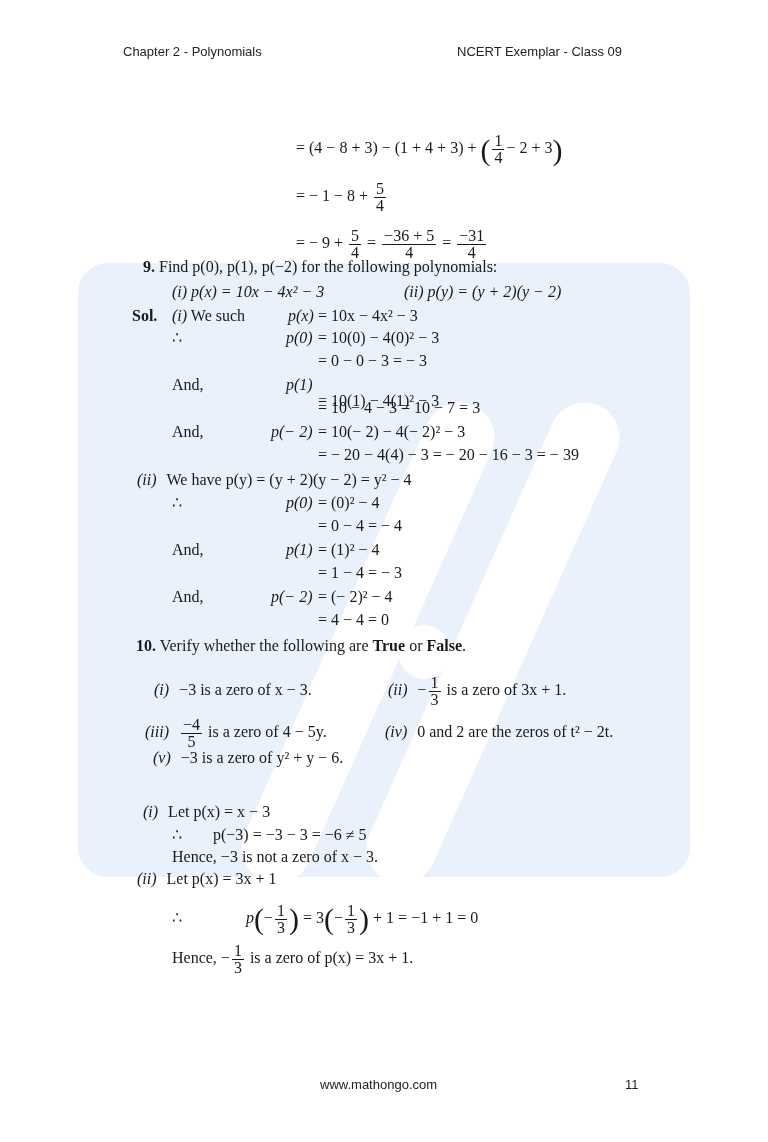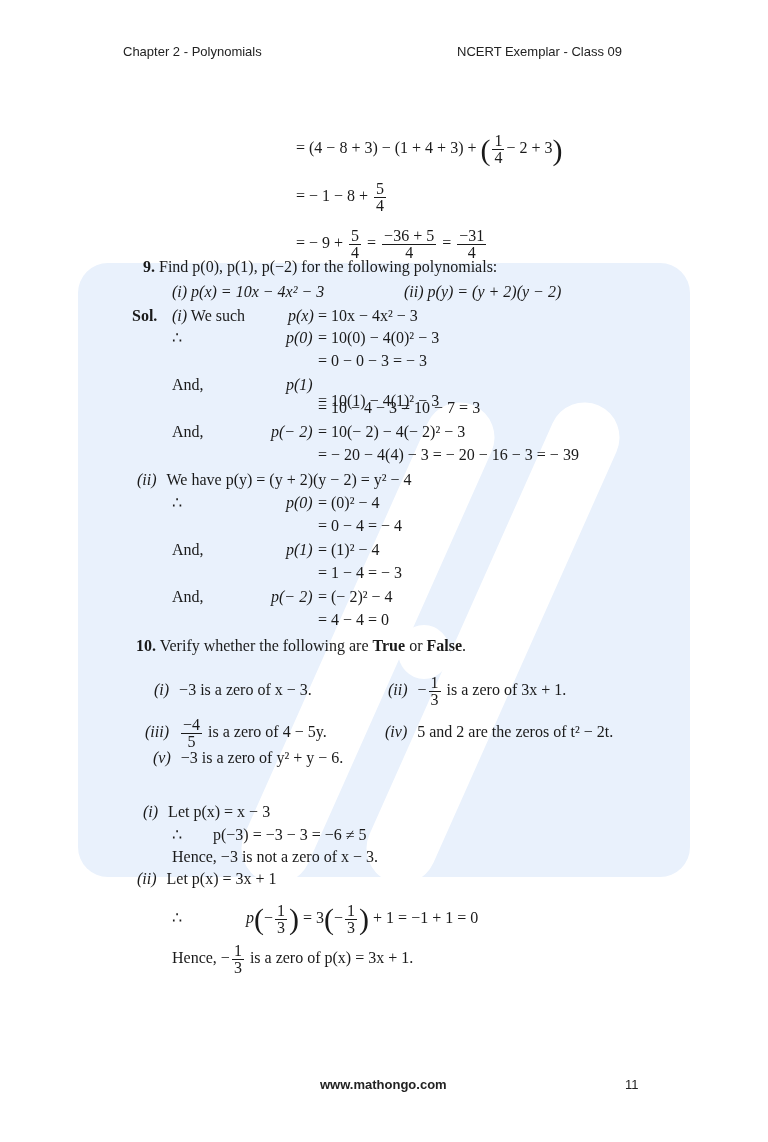--- a/index.html
+++ b/index.html
@@ -2,21 +2,21 @@
 <html><head>
 <meta charset="utf-8">
 <style>
   html, body { margin:0; padding:0; background:#ffffff; }
   body { width:768px; height:1142px; position:relative; overflow:hidden;
          font-family:"Liberation Serif", serif; color:#1a1a1a; }
   .hdr { position:absolute; top:44px; font-family:"Liberation Sans", sans-serif; font-size:13px; color:#222; }
   .hdr.left { left:123px; }
   .hdr.right { right:146px; }
   .ftr { position:absolute; top:1077px; font-family:"Liberation Sans", sans-serif; font-size:13px; color:#222; }
-  .ftr.site { left:320px;font-weight:bold; }
+  .ftr.site { left:320px; }
   .ftr.page { left:625px; }
 
   .wm { position:absolute; left:78px; top:263px; width:612px; height:614px;
         background:#e9f1fc; border-radius:30px; z-index:0; overflow:hidden; }
   .wm .stripe { position:absolute; background:#ffffff; width:70px; height:520px; border-radius:36px; transform:rotate(24deg); }
   .wm .s1 { left:255px; top:120px; }
   .wm .s2 { left:380px; top:120px; }
   .wm .dot { position:absolute; left:320px; top:362px; width:52px; height:54px; border-radius:50%; background:#ffffff; }
 
   .content { position:absolute; left:0; top:0; width:768px; height:1142px; z-index:1; }
@@ -140,21 +140,21 @@
     <span>is a zero of 3x + 1.</span>
   </div>
 
   <div class="ln" style="left:145px;top:714px;line-height:36px;">
     <span class="it">(iii)</span>
     <span class="frac" style="margin-left:8px;"><span class="num">−4</span><span class="den">5</span></span>
     <span>is a zero of 4 − 5y.</span>
   </div>
   <div class="ln" style="left:385px;top:723px;">
     <span class="it">(iv)</span>
-    <span style="margin-left:6px;">5 and 2 are the zeros of t² − 2t.</span>
+    <span style="margin-left:6px;">0 and 2 are the zeros of t² − 2t.</span>
   </div>
   <div class="ln" style="left:153px;top:749px;">
     <span class="it">(v)</span>
     <span style="margin-left:6px;">−3 is a zero of y² + y − 6.</span>
   </div>
 
 
   <div class="ln" style="left:143px;top:803px;">
     <span class="it">(i)</span>
     <span style="margin-left:6px;">Let p(x) = x − 3</span>

